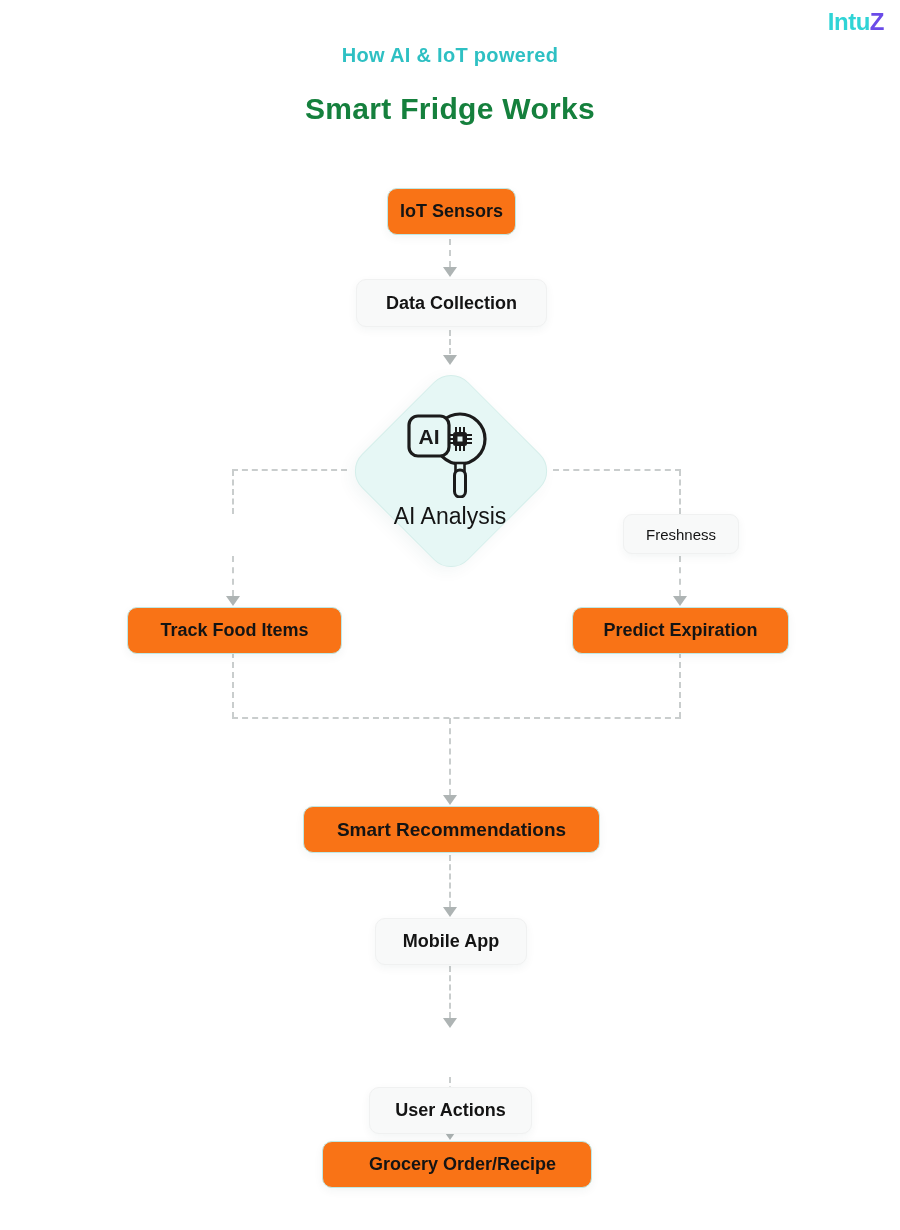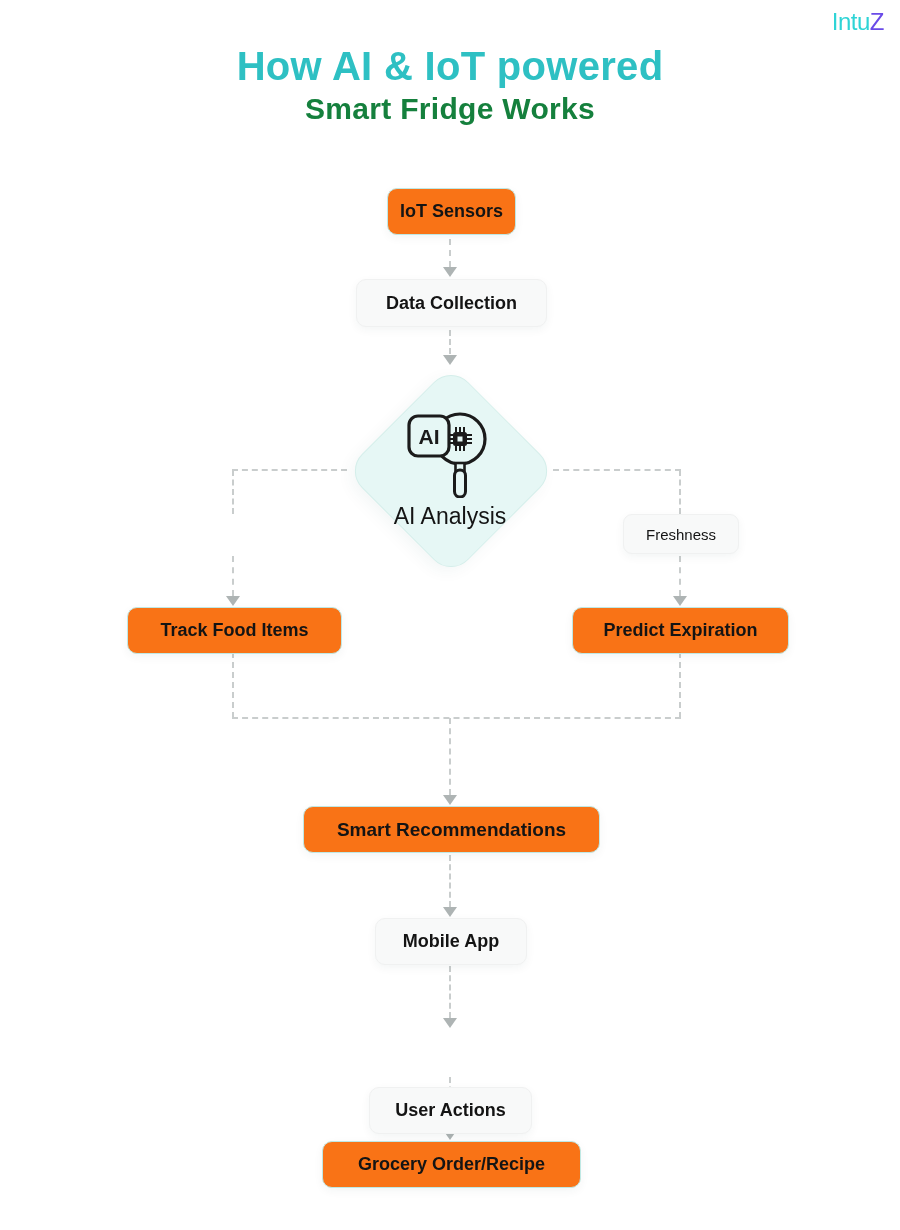--- a/index.html
+++ b/index.html
@@ -1,26 +1,26 @@
 <!DOCTYPE html>
 <html><head>
 <meta charset="utf-8">
 <style>
   html,body{margin:0;padding:0;background:#ffffff;}
   .canvas{
     position:relative;width:900px;height:1230px;background:#ffffff;overflow:hidden;
     font-family:"Liberation Sans", sans-serif;color:#161616;
   }
   
-  .logo{position:absolute;top:8px;right:16px;font-size:24px;font-weight:400;letter-spacing:-0.5px;}
+  .logo{position:absolute;top:8px;right:16px;font-size:24px;font-weight:700;letter-spacing:-0.5px;}
   .logo .main{color:#2FD4D6;}
   .logo .accent{color:#6A4BE8;}
   
   .title1{position:absolute;top:44px;left:0;width:100%;text-align:center;
-    font-size:40px;font-weight:700;color:#2EC0C3;letter-spacing:.3px;}
+    font-size:20px;font-weight:700;color:#2EC0C3;letter-spacing:.3px;}
   .title2{position:absolute;top:92px;left:0;width:100%;text-align:center;
     font-size:30px;font-weight:700;color:#15803d;letter-spacing:.3px;}
   
   .node{position:absolute;display:flex;align-items:center;justify-content:center;
     border-radius:10px;font-size:18px;font-weight:600;color:#141414;white-space:nowrap;
     box-shadow:0 3px 10px rgba(20,60,60,.05);}
   .node.teal{background:#f97316;border:1px solid #BFE8E4;}
   .node.gray{background:#F8F9F9;border:1px solid #F0F1F1;}
   .node.small{font-size:15px;font-weight:500;border-radius:9px;}
   .node.big{font-size:19px;}
@@ -106,15 +106,15 @@
   <div class="diamond-label">AI Analysis</div>
 
   <div class="node teal" style="left:387px;top:188px;width:127px;height:45px;">IoT Sensors</div>
   <div class="node gray" style="left:356px;top:279px;width:189px;height:46px;">Data Collection</div>
   <div class="node gray small" style="left:623px;top:514px;width:114px;height:38px;">Freshness</div>
   <div class="node teal" style="left:127px;top:607px;width:213px;height:45px;">Track Food Items</div>
   <div class="node teal" style="left:572px;top:607px;width:215px;height:45px;">Predict Expiration</div>
   <div class="node teal big" style="left:303px;top:806px;width:295px;height:45px;">Smart Recommendations</div>
   <div class="node gray" style="left:375px;top:918px;width:150px;height:45px;">Mobile App</div>
   <div class="node gray" style="left:369px;top:1087px;width:161px;height:45px;text-align:center;">User Actions</div>
-  <div class="node teal" style="left:322px;top:1141px;width:257px;height:45px;">Grocery Order/Recipe</div>
+  <div class="node teal" style="left:322px;top:1141px;width:257px;height:45px;padding-left:11px;">Grocery Order/Recipe</div>
 
 </div>
 
 </body></html>

